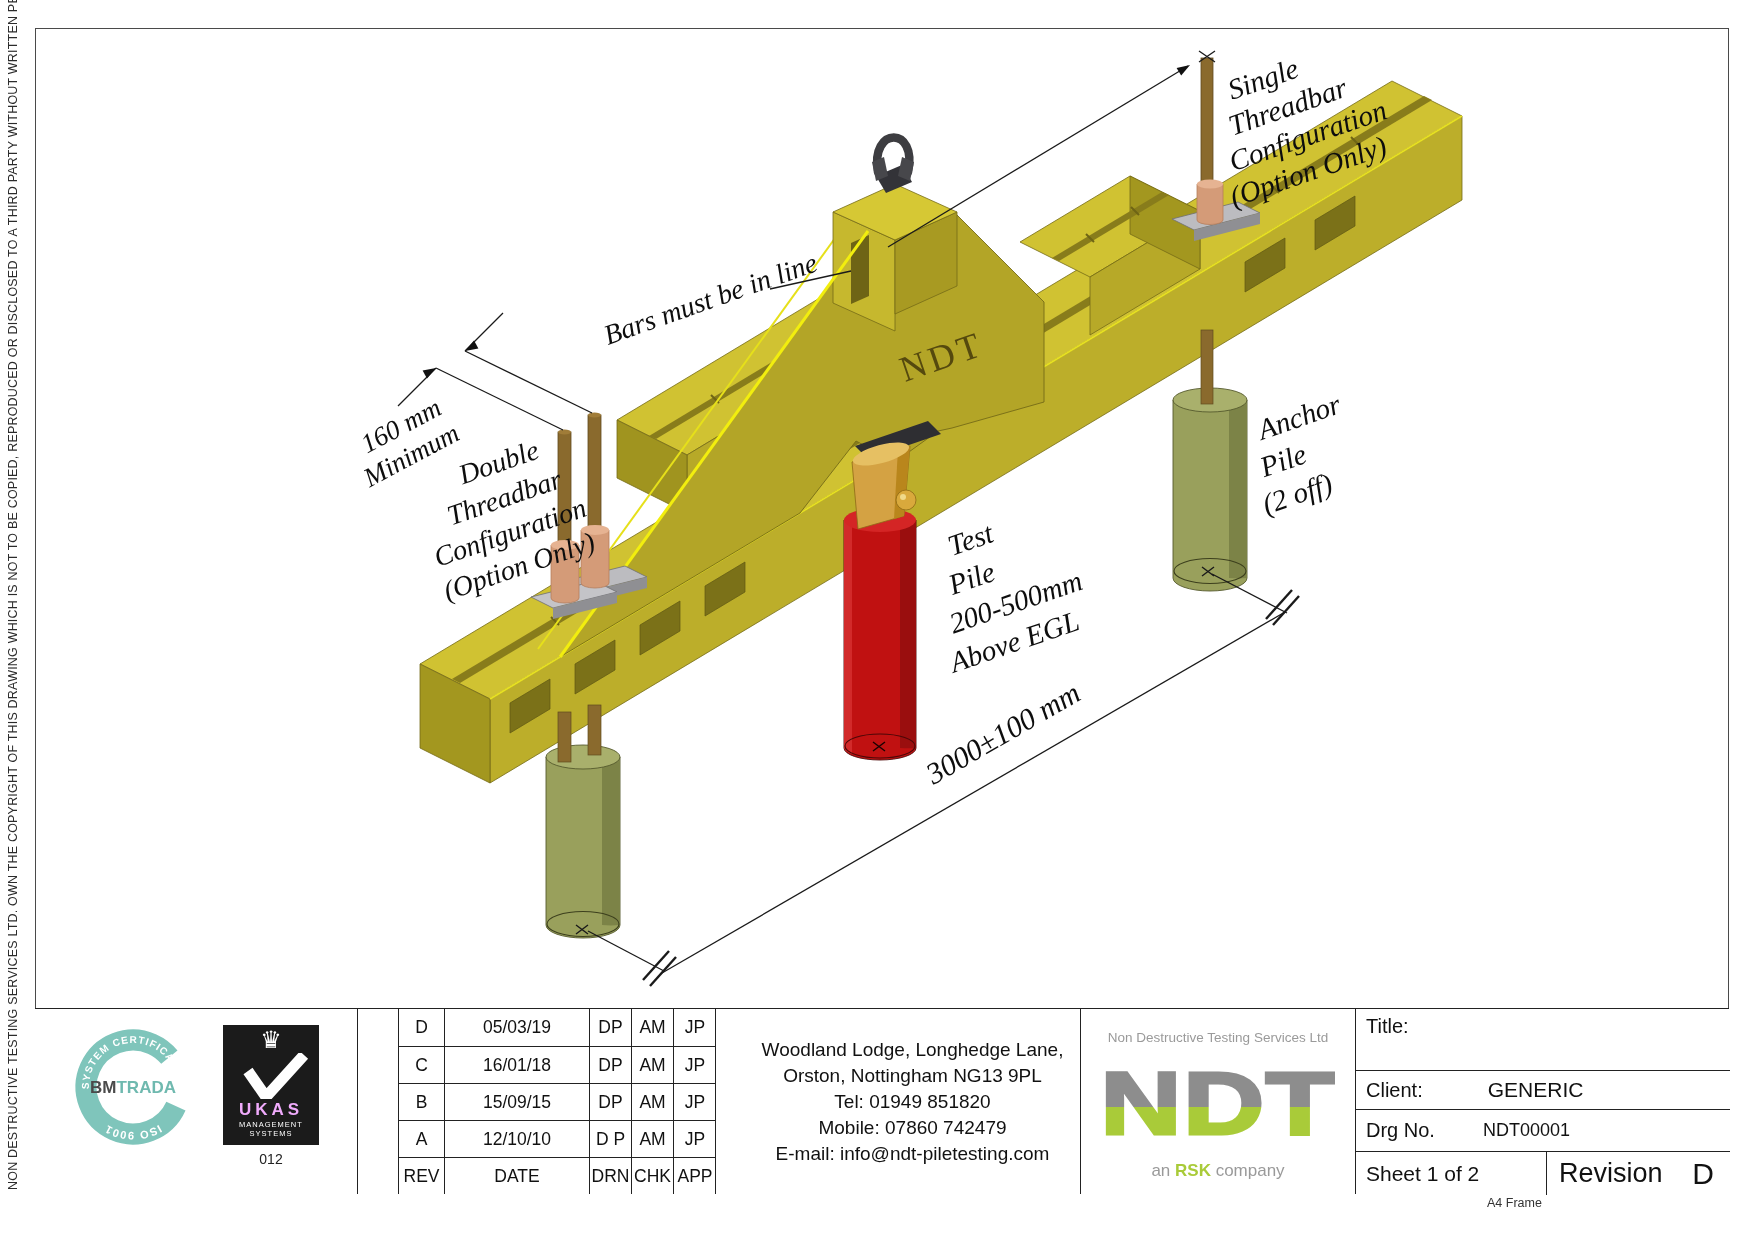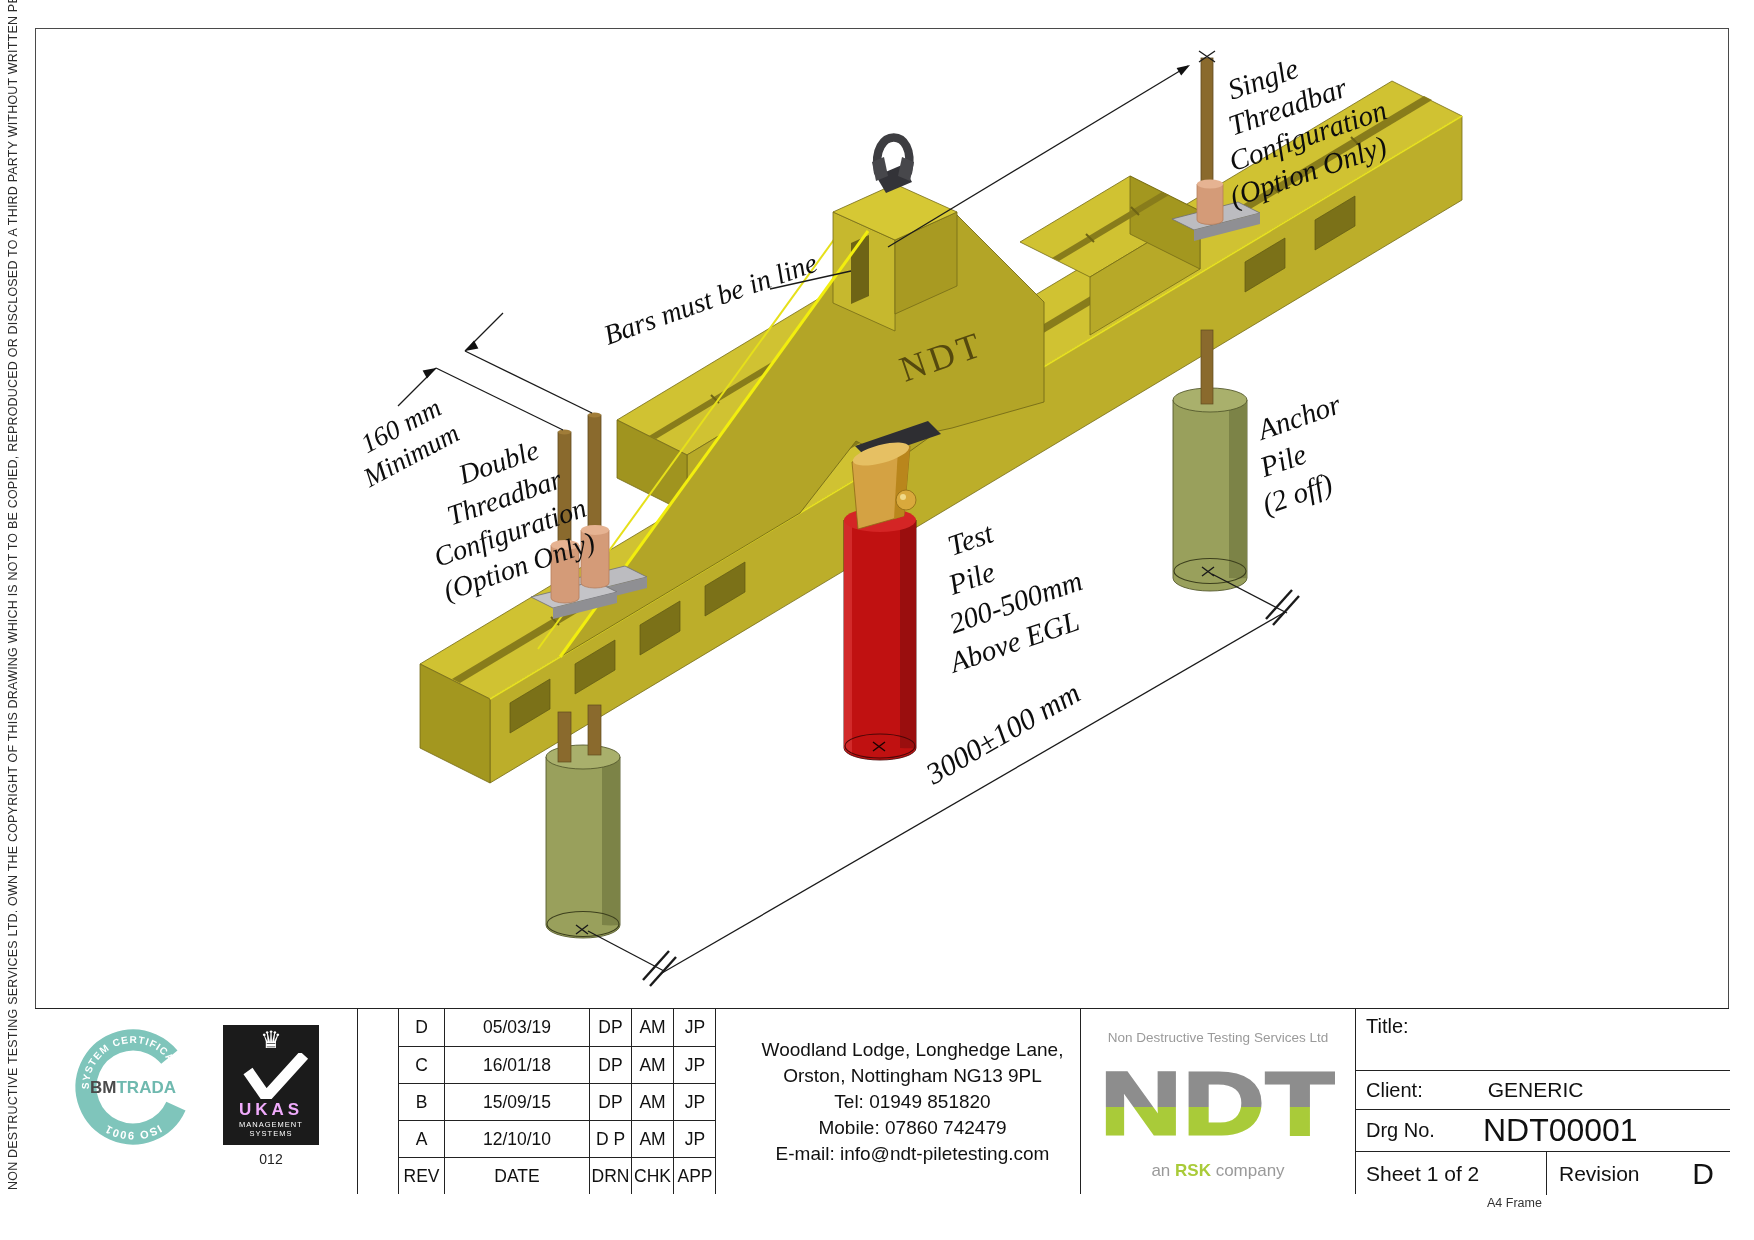--- a/index.html
+++ b/index.html
@@ -37,25 +37,25 @@
   
   .trow{position:absolute;left:0;width:374px;box-sizing:border-box;border-top:1.2px solid #222;}
   .trow1{top:0;height:61px;border-top:none;padding:6px 0 0 10px;}
   .trow2{top:61px;height:39px;display:flex;align-items:center;padding-left:10px;}
   .trow3{top:100px;height:42px;display:flex;align-items:center;padding-left:10px;}
   .trow4{top:142px;height:43px;}
   .lbl{font-size:20px;color:#111;}
   .tl1{font-size:21px;color:#111;}
   .titlewrap{display:flex;gap:18px;}
   .client-val{font-size:21px;margin-left:65px;color:#111;}
-  .drg-val{font-size:32px;margin-left:48px;color:#111;}
+  .drg-val{font-size:18px;margin-left:48px;color:#111;}
   .sheet{position:absolute;left:0;top:0;width:190px;height:43px;display:flex;align-items:center;
          padding-left:10px;box-sizing:border-box;font-size:21px;color:#111;}
   .revlabel{position:absolute;left:190px;top:0;width:130px;height:43px;display:flex;align-items:center;
-         padding-left:12px;box-sizing:border-box;border-left:1.2px solid #222;font-size:21px;color:#111;}
+         padding-left:12px;box-sizing:border-box;border-left:1.2px solid #222;font-size:27px;color:#111;}
   .revval{position:absolute;left:320px;top:0;width:54px;height:43px;display:flex;align-items:center;
          justify-content:center;box-sizing:border-box;font-size:30px;color:#111;}
   
   .logos{width:100%;height:100%;position:relative;}
   .ukasbox{position:absolute;left:188px;top:16px;width:96px;height:120px;background:#1b1b1b;
            display:flex;flex-direction:column;align-items:center;}
   .ukas-crown{color:#fff;font-size:24px;line-height:26px;margin-top:2px;}
   .ukas-name{color:#f0abfc;font-size:17px;font-weight:bold;letter-spacing:4px;margin-top:1px;}
   .ukas-sub{color:#fff;font-size:7.5px;letter-spacing:1px;line-height:9px;}
   .certnum{position:absolute;left:188px;top:142px;width:96px;text-align:center;font-size:14px;color:#222;}

